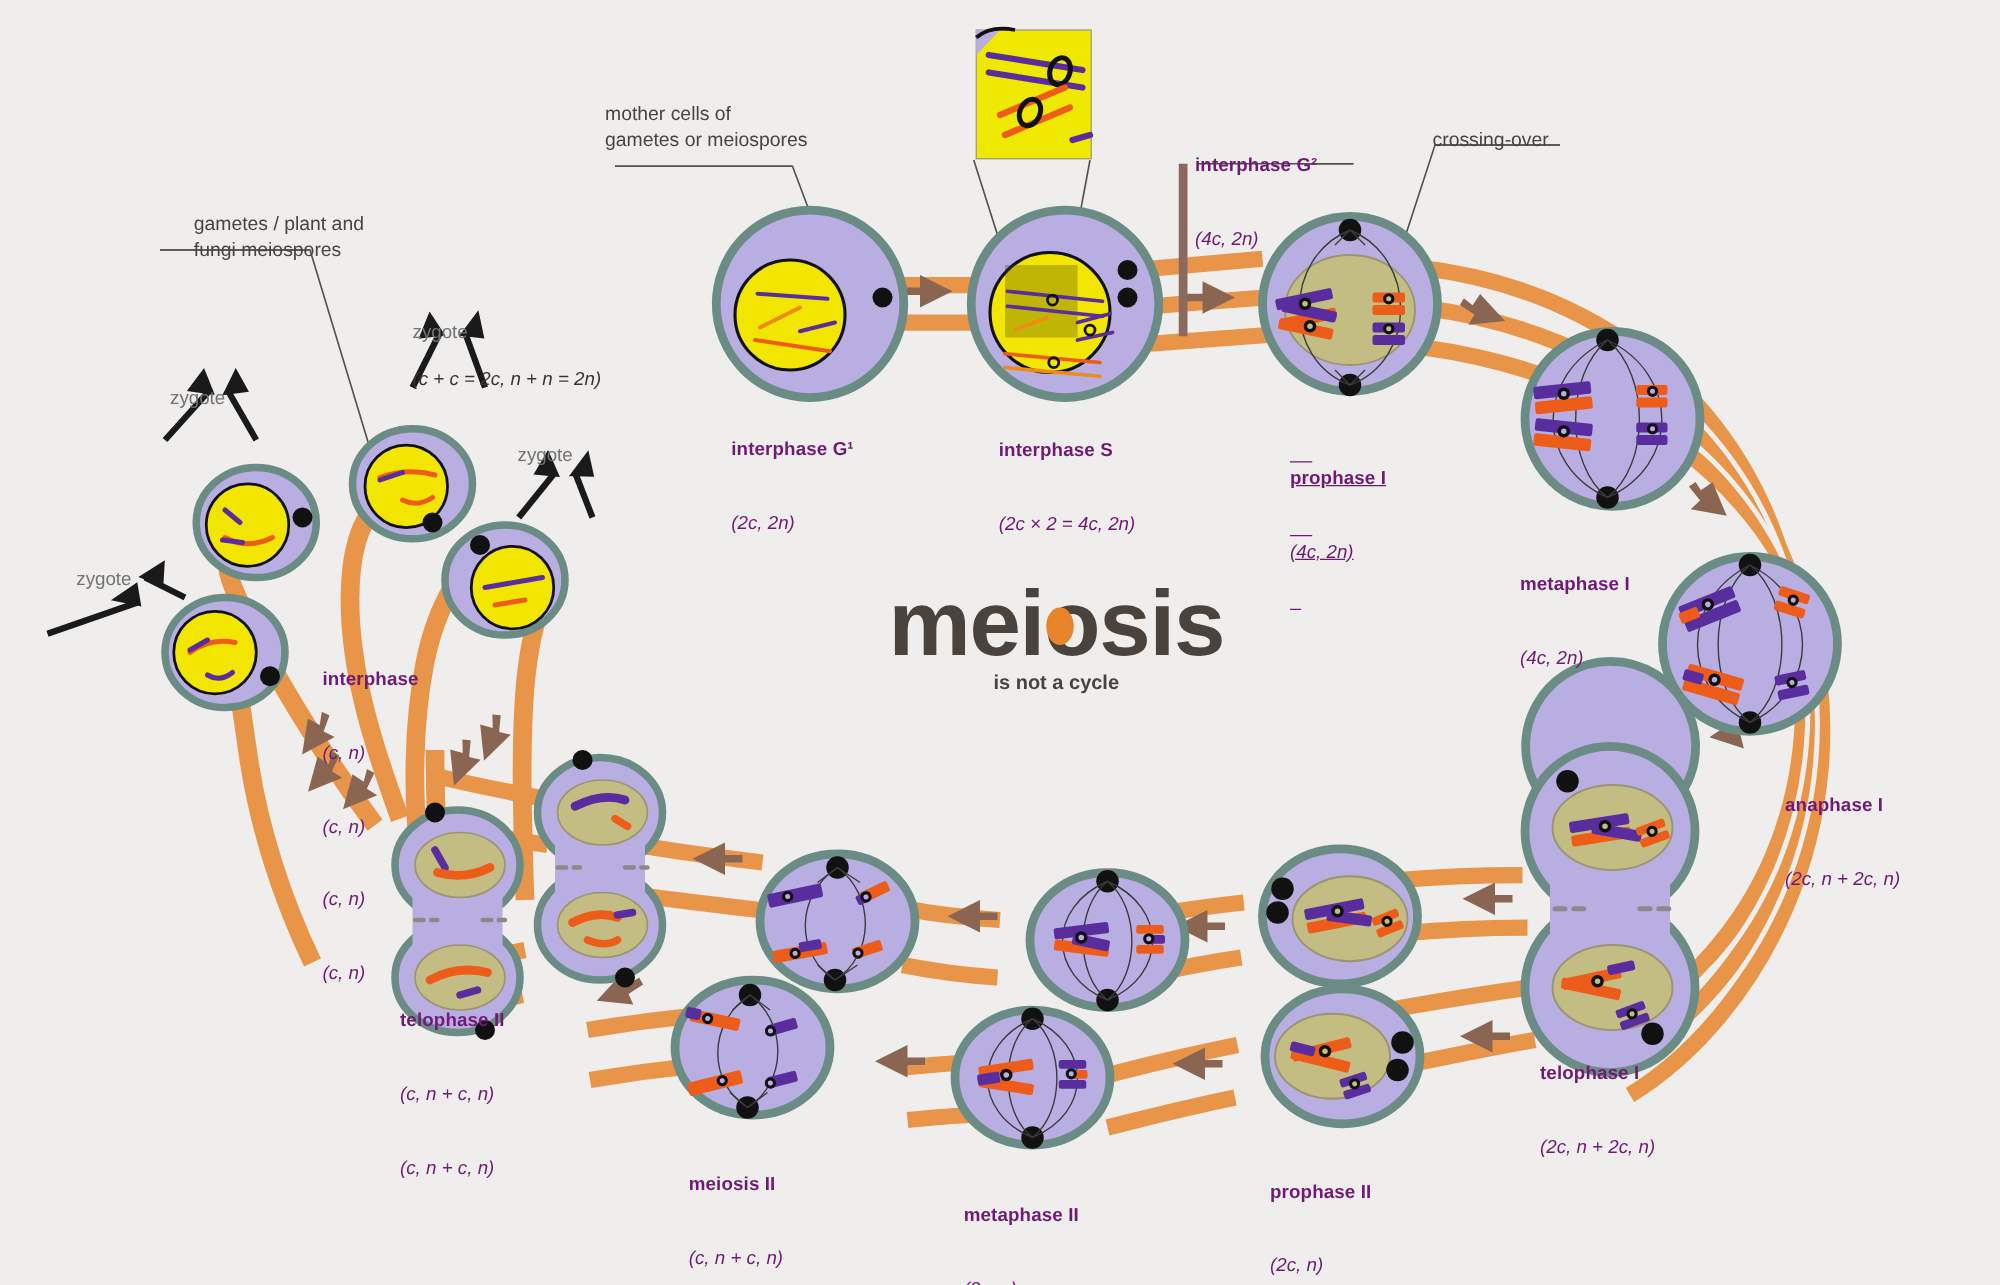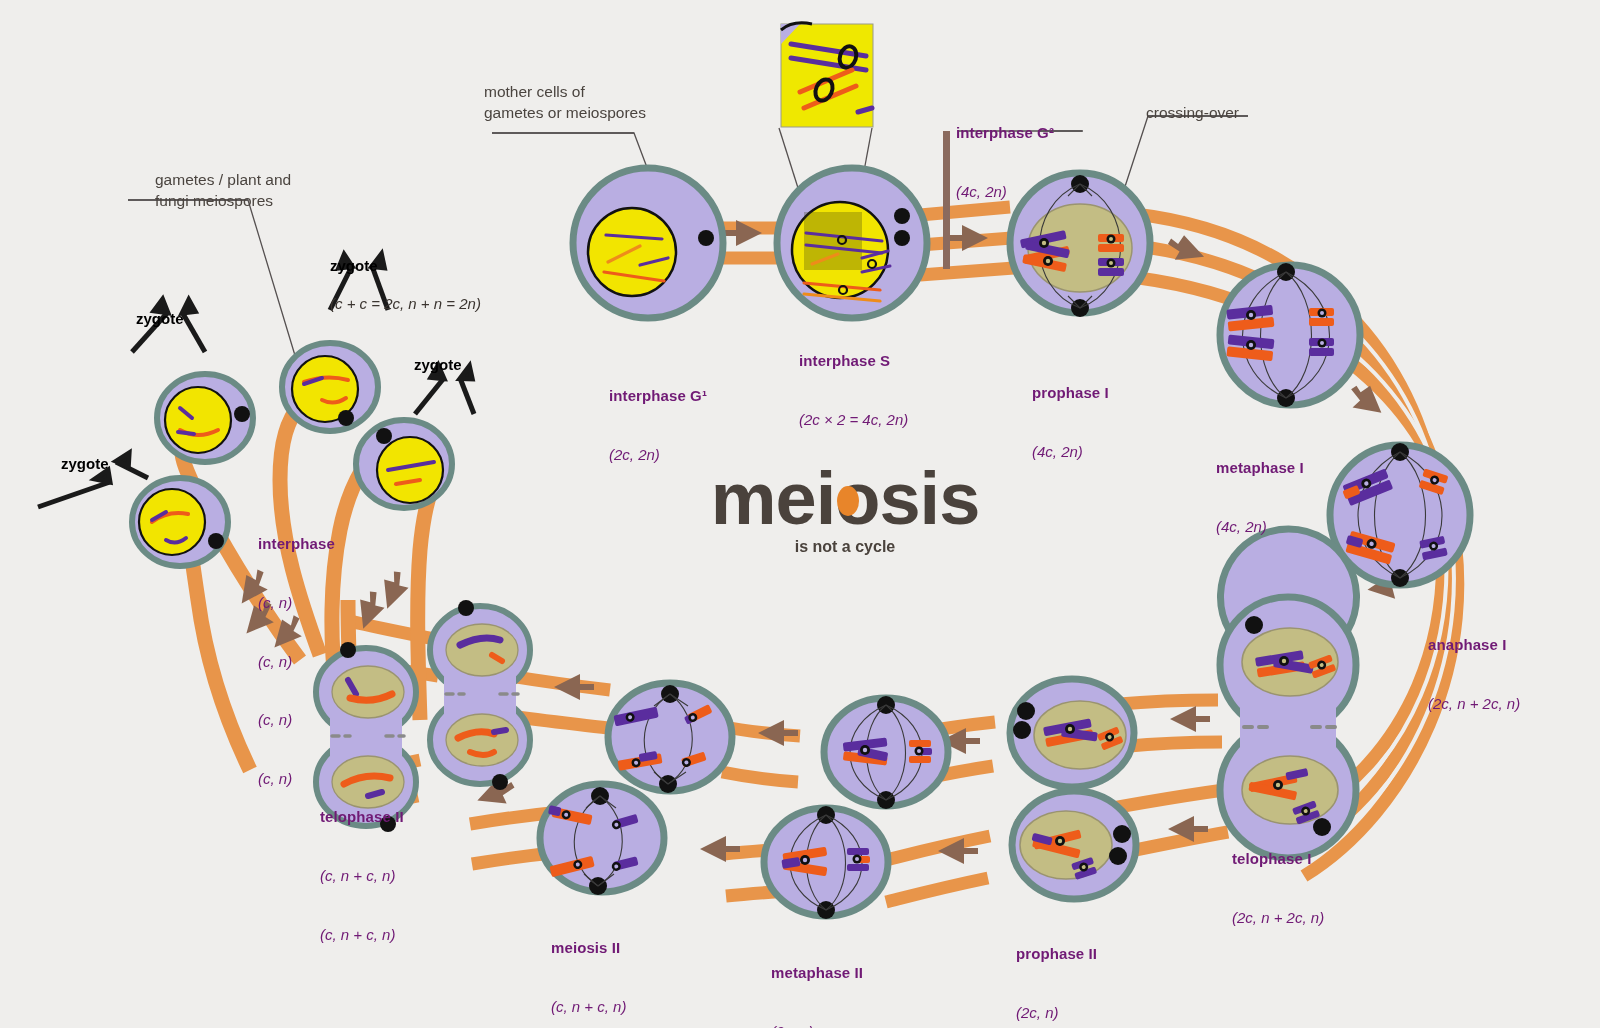--- a/index.html
+++ b/index.html
@@ -9,21 +9,21 @@
     font-family:"Liberation Sans", sans-serif;
     overflow:hidden;
     position:relative;
   }
   #stage{position:absolute;inset:0;}
   svg.layer{position:absolute;left:0;top:0;width:1600px;height:1028px;}
   .lbl{position:absolute;color:#701a75;line-height:1.25;white-space:pre;}
   .lbl .t{font-weight:bold;font-size:15px;letter-spacing:.1px;}
   .lbl .s{font-style:italic;font-size:15px;}
   .plain{position:absolute;color:#4a443f;font-size:15.5px;line-height:1.35;white-space:pre;}
-  .zyg{position:absolute;font-weight:bold;font-size:15px;color:#000000;white-space:pre;}
+  .zyg{position:absolute;font-weight:normal;font-size:15px;color:#737373;white-space:pre;}
   .zygsub{position:absolute;font-style:italic;font-size:15px;color:#3b3530;white-space:pre;}
   #title{
     position:absolute;left:680px;top:462px;width:330px;text-align:center;
   }
   #title .m{
     font-size:74px;font-weight:bold;color:#4a423c;letter-spacing:-1px;
     line-height:1;display:block;position:relative;
   }
   #title .sub{
     font-size:16px;font-weight:bold;color:#4a423c;display:block;margin-top:2px;
@@ -639,31 +639,31 @@
 gametes or meiospores</div>
   <div class="plain" style="left:124px;top:170px;margin-left:31px;">gametes / plant and
 fungi meiospores</div>
   <div class="plain" style="left:1146px;top:103px;">crossing-over</div>
 
   <div class="lbl" style="left:956px;top:84px;">
     <div class="t">interphase G²</div>
     <div class="s">(4c, 2n)</div>
   </div>
 
-  <div class="lbl" style="left:585px;top:347px;margin-left:24px;">
+  <div class="lbl" style="left:585px;top:311px;">
     <div class="t">interphase G¹</div>
     <div class="s">(2c, 2n)</div>
   </div>
 
   <div class="lbl" style="left:799px;top:312px;">
     <div class="t">interphase S</div>
     <div class="s">(2c × 2 = 4c, 2n)</div>
   </div>
 
-  <div class="lbl" style="left:1032px;top:344px;">
+  <div class="lbl" style="left:1032px;top:334px;text-decoration:underline;">
     <div class="t">prophase I</div>
     <div class="s">(4c, 2n)</div>
   </div>
 
   <div class="lbl" style="left:1216px;top:419px;">
     <div class="t">metaphase I</div>
     <div class="s">(4c, 2n)</div>
   </div>
 
   <div class="lbl" style="left:1428px;top:596px;">

